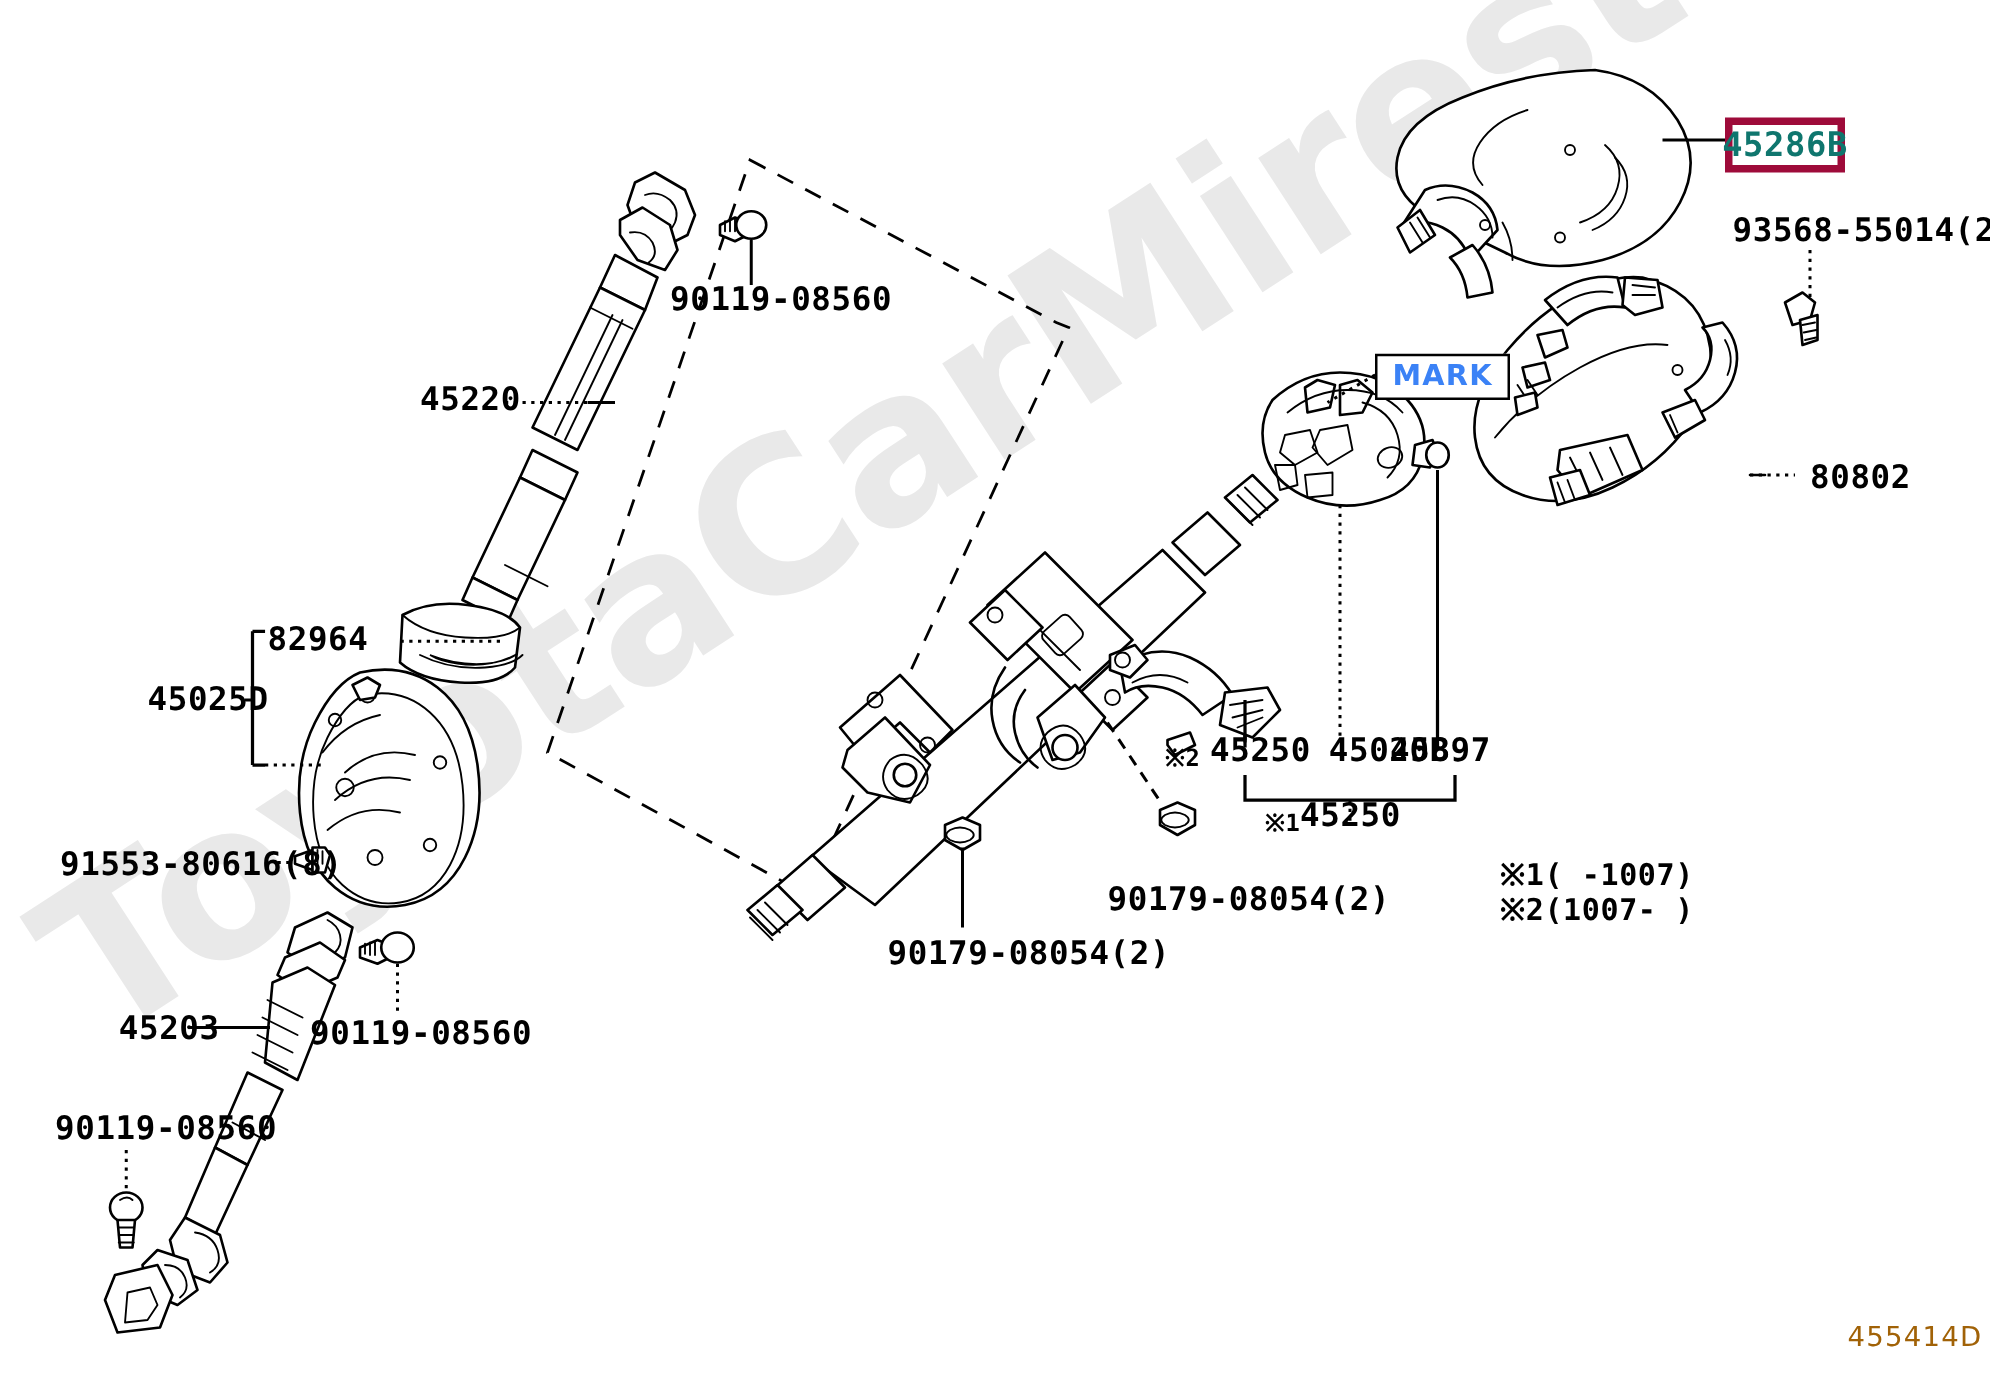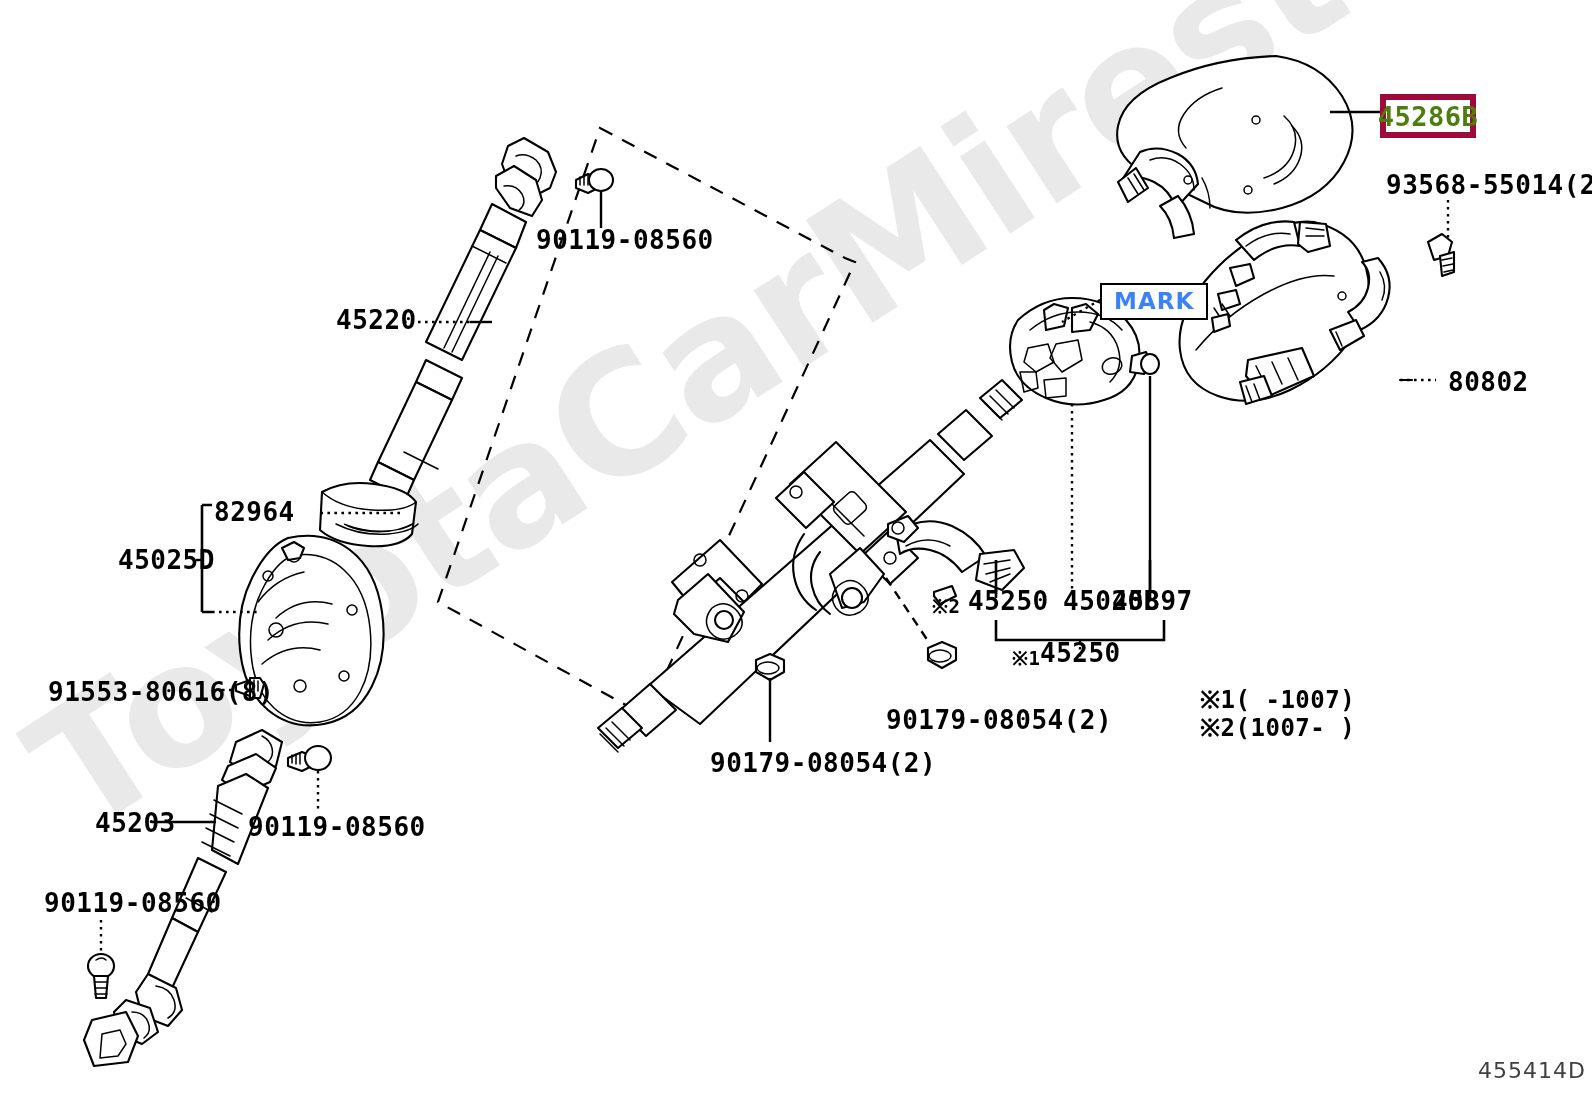--- a/index.html
+++ b/index.html
@@ -81,30 +81,30 @@
     position: absolute;
     z-index: 4;
     background: #ffffff;
     box-sizing: border-box;
     display: flex;
     align-items: center;
     justify-content: center;
     font-family: "DejaVu Sans Mono", "Liberation Mono", monospace;
     font-size: 27px;
     font-weight: 700;
-    color: #4d7c0f;
+    color: #0f766e;
     letter-spacing: 0.5px;
   }
   #diagram-id {
     position: absolute;
     z-index: 3;
     font-family: "DejaVu Sans", "Liberation Sans", sans-serif;
     font-size: 22px;
     font-weight: 400;
-    color: #404040;
+    color: #a16207;
     letter-spacing: 1px;
   }
   .footnote { font-size: 24px; margin-left: 24px; }
 </style>
 </head>
 <body>
 
 <div id="page">
 
   <div id="watermark">

